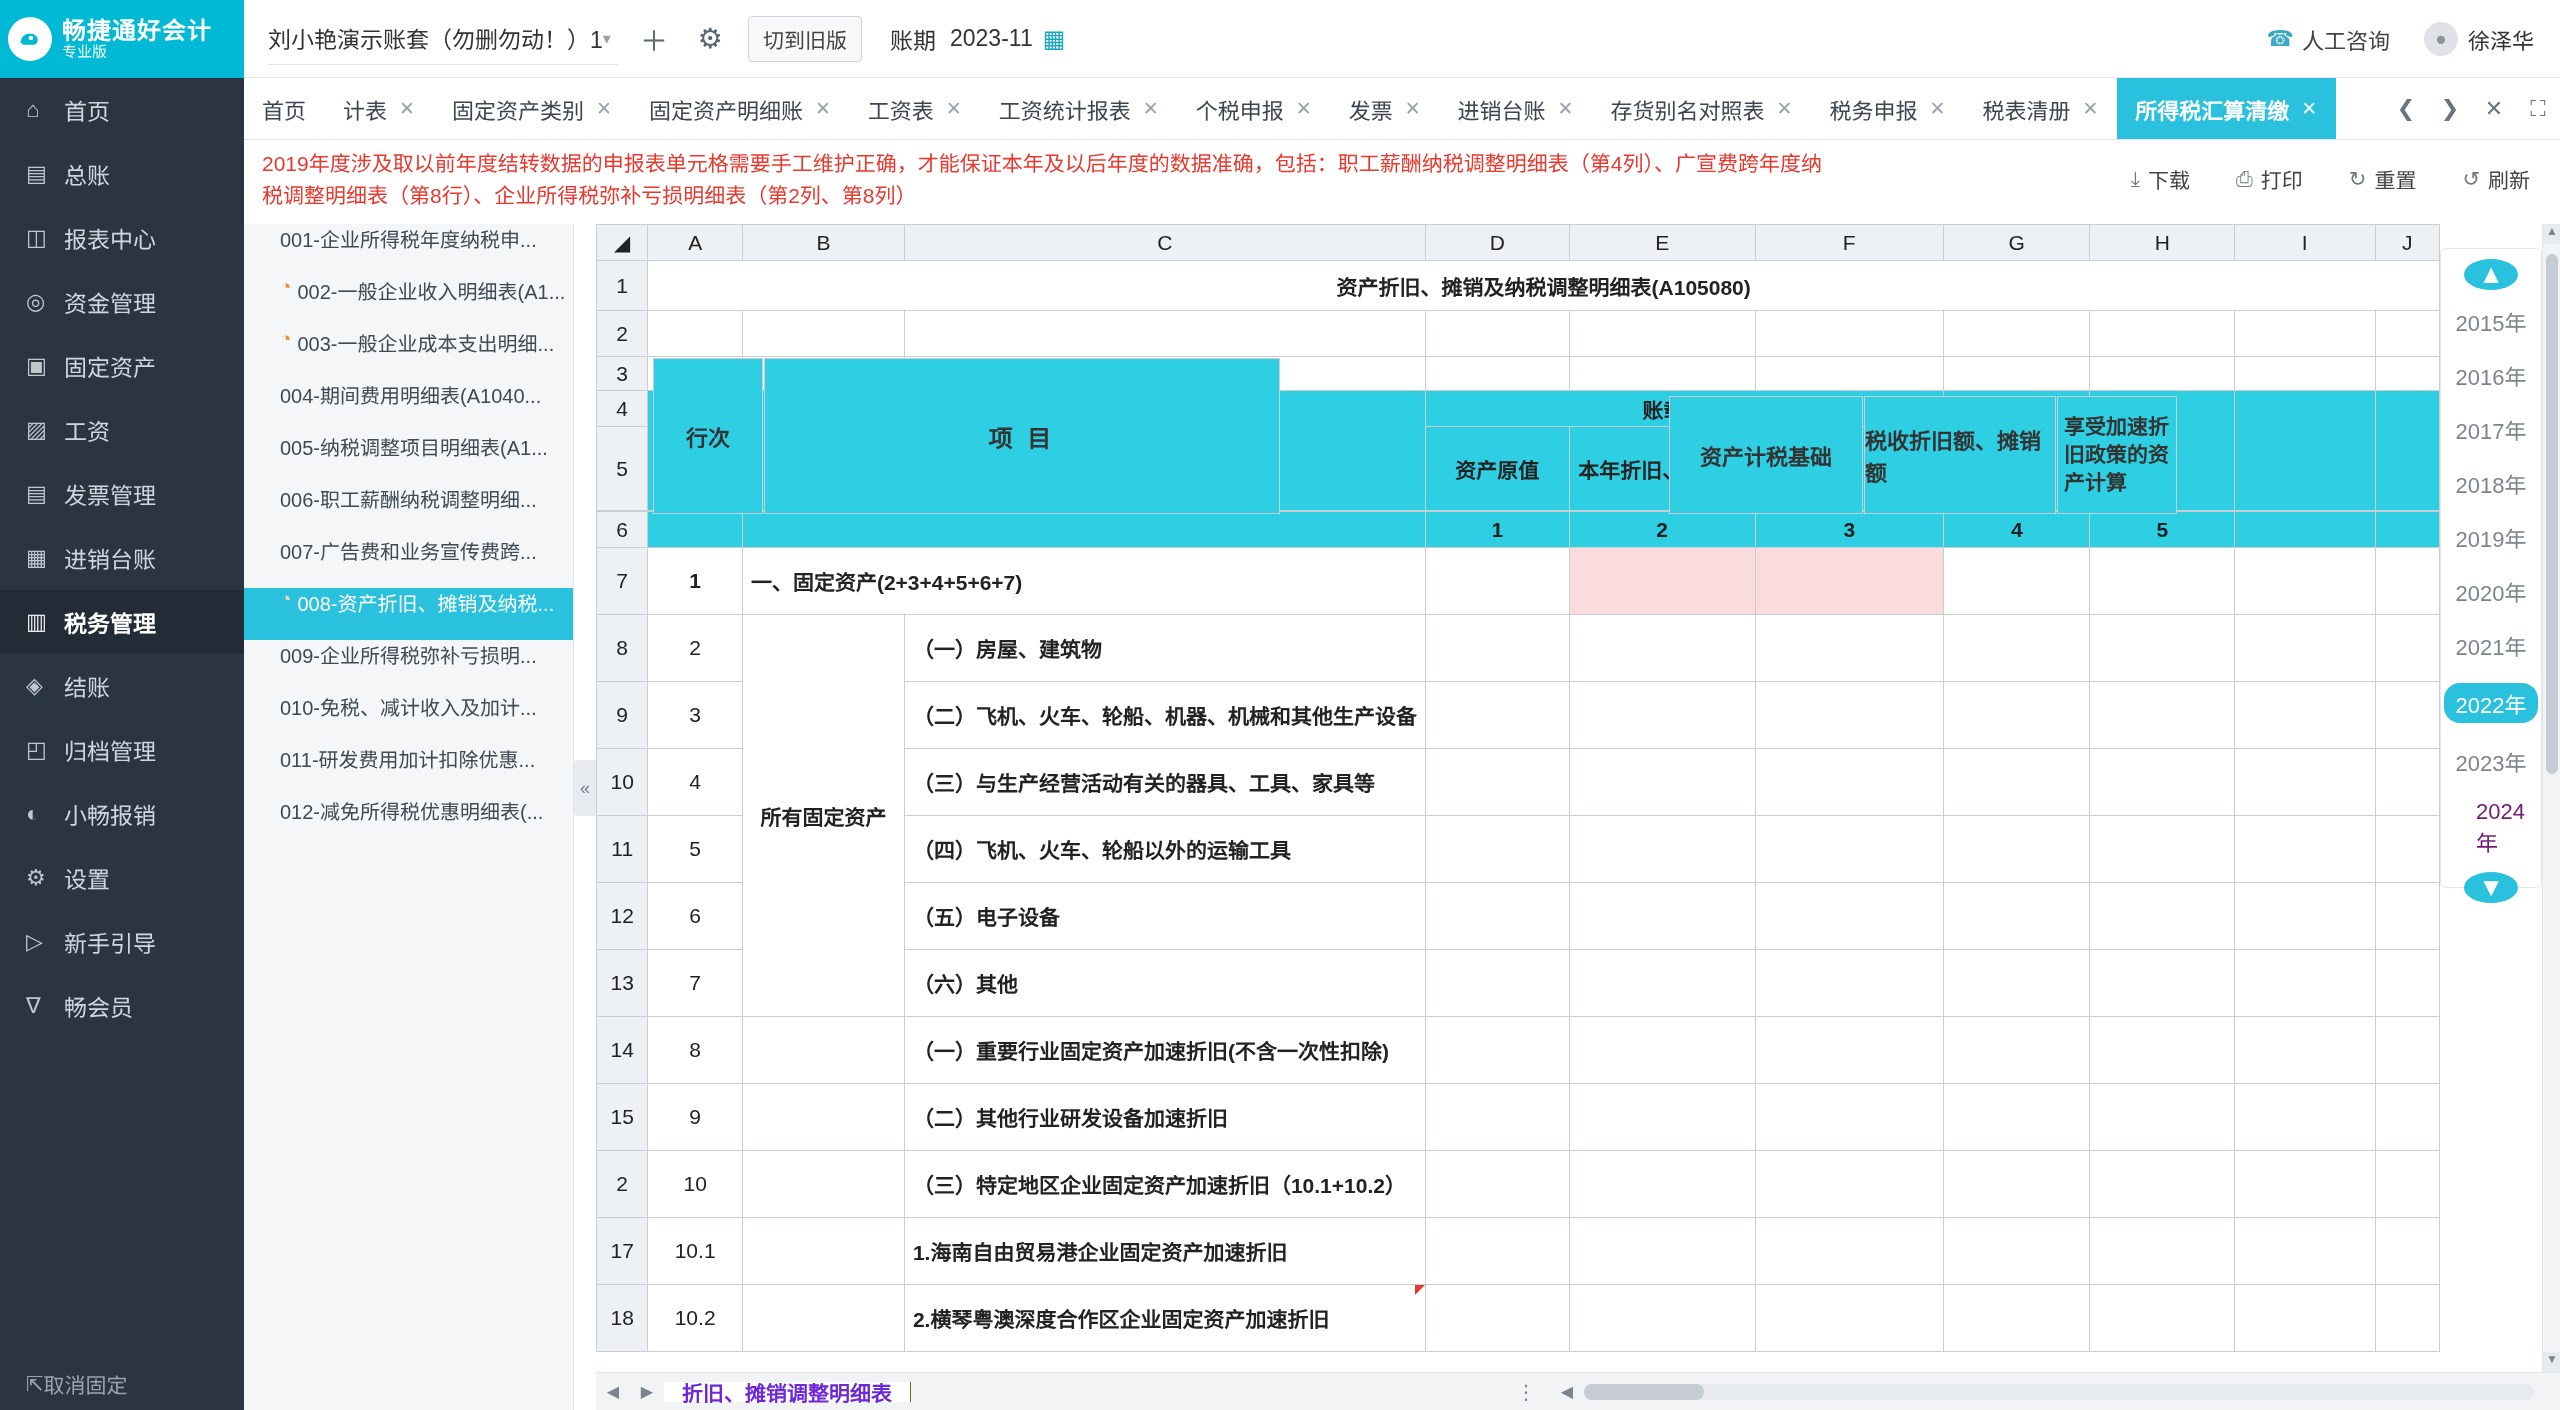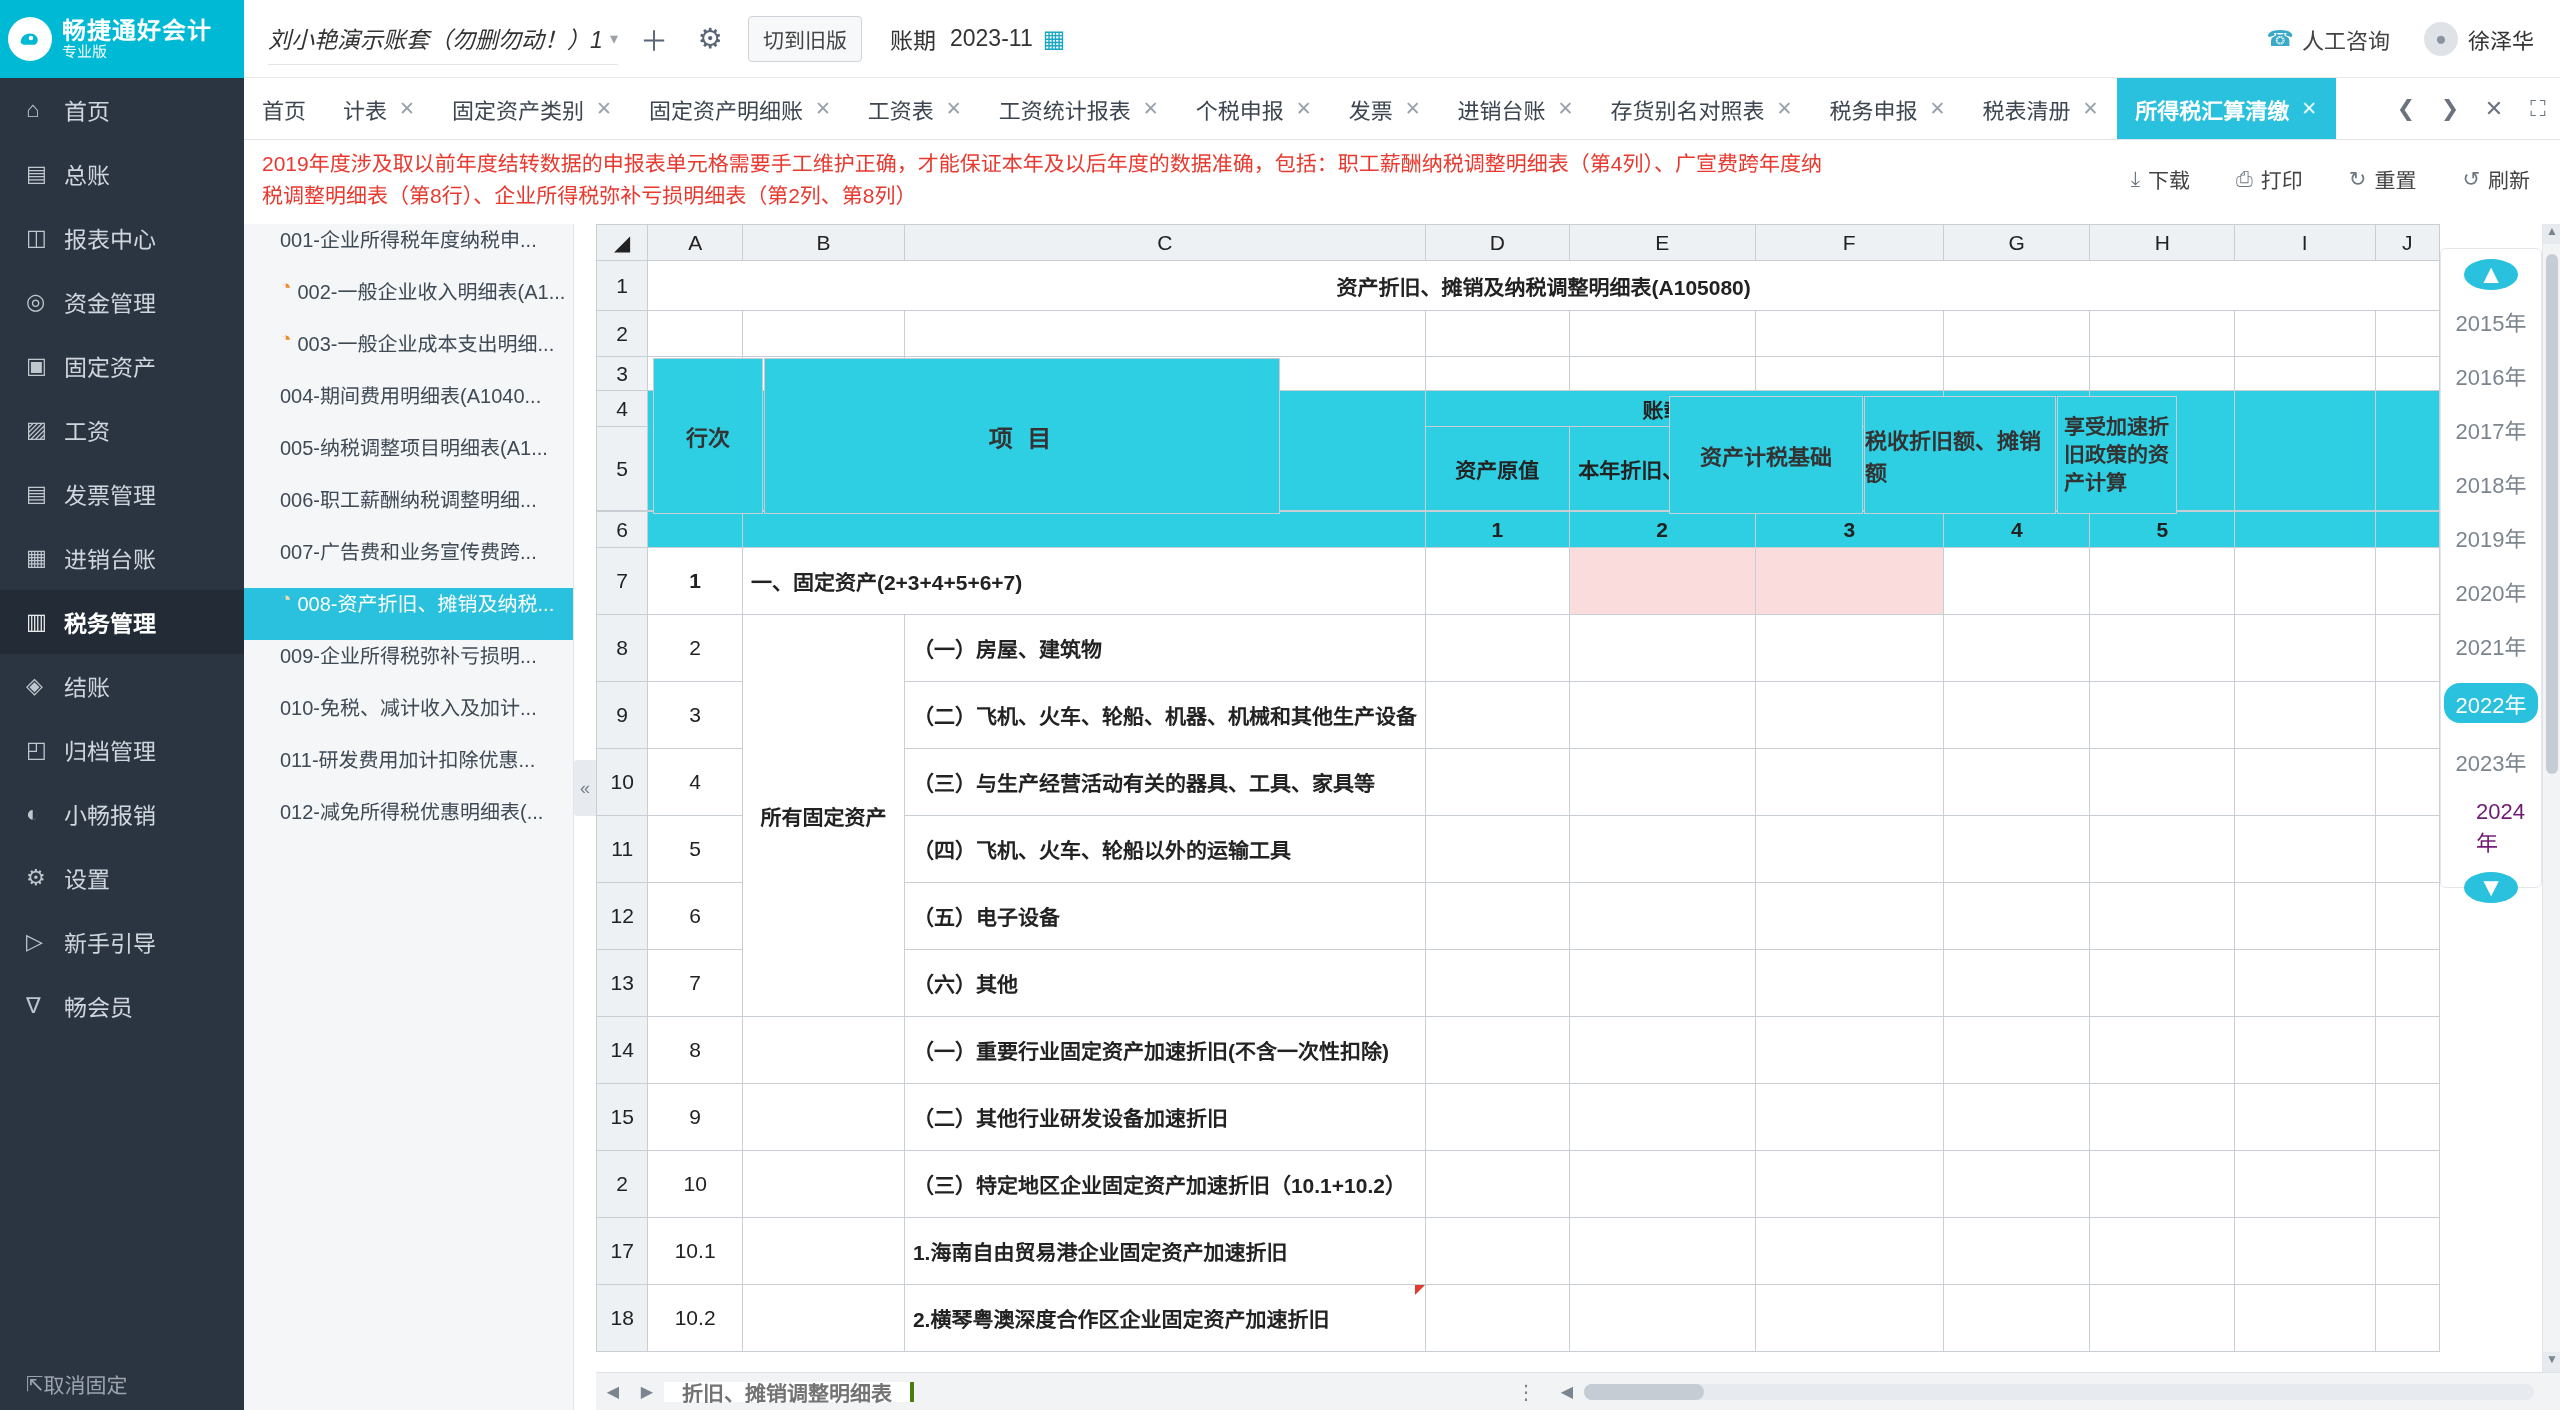--- a/index.html
+++ b/index.html
@@ -45,21 +45,21 @@
     overflow:hidden;
   }
 
   
   .topbar {
     position:absolute; left:244px; top:0; width:2316px; height:78px;
     background:#fff; border-bottom:1px solid #e6e8eb; display:flex; align-items:center;
   }
   .ledger-select {
     display:flex; align-items:center; margin-left:24px; width:350px;
-    border-bottom:1px solid #e3e5e8; height:52px; justify-content:space-between;font-style:italic;
+    border-bottom:1px solid #e3e5e8; height:52px; 
   }
   .ledger-name { font-size:23px; color:#333; }
   .caret { color:#9aa0a6; font-size:16px; }
   .icon-btn {
     width:40px; height:40px; display:flex; align-items:center; justify-content:center;
     color:#5a6575; font-size:28px; margin-left:16px; cursor:pointer;
   }
   .switch-btn {
     margin-left:18px; border:1px solid #cfd4da; border-radius:4px;
     padding:7px 14px; font-size:21px; color:#444; background:#f7f8f9; cursor:pointer;
@@ -180,21 +180,21 @@
   }
 
   
   .bottombar {
     position:absolute; left:596px; bottom:0; width:1964px; height:38px;
     background:#f1f3f5; border-top:1px solid #dfe3e7; display:flex; align-items:center;
   }
   .bb-arrow { width:34px; height:38px; display:flex; align-items:center; justify-content:center; color:#7b858f; font-size:16px;}
   .sheet-tab {
     height:20px; display:flex; align-items:center; padding:0 18px; background:#fff;
-    color:#737373; font-weight:bold; font-size:21px; border-right:4px solid #4d7c0f;
+    color:#6d28d9; font-weight:bold; font-size:21px; border-right:1px solid #4d7c0f;
   }
   .bb-right { margin-left:auto; display:flex; align-items:center; }
   .bb-dots { color:#7b858f; font-size:20px; margin-right:14px; }
   .hscroll { width:950px; height:16px; background:#e7eaee; border-radius:8px; margin-right:26px; position:relative;}
   .hscroll .thumb{ position:absolute; left:0; top:0; width:120px; height:16px; background:#c6ccd3; border-radius:8px;}
 </style>
 </head>
 <body>
 
 <div class="app">

